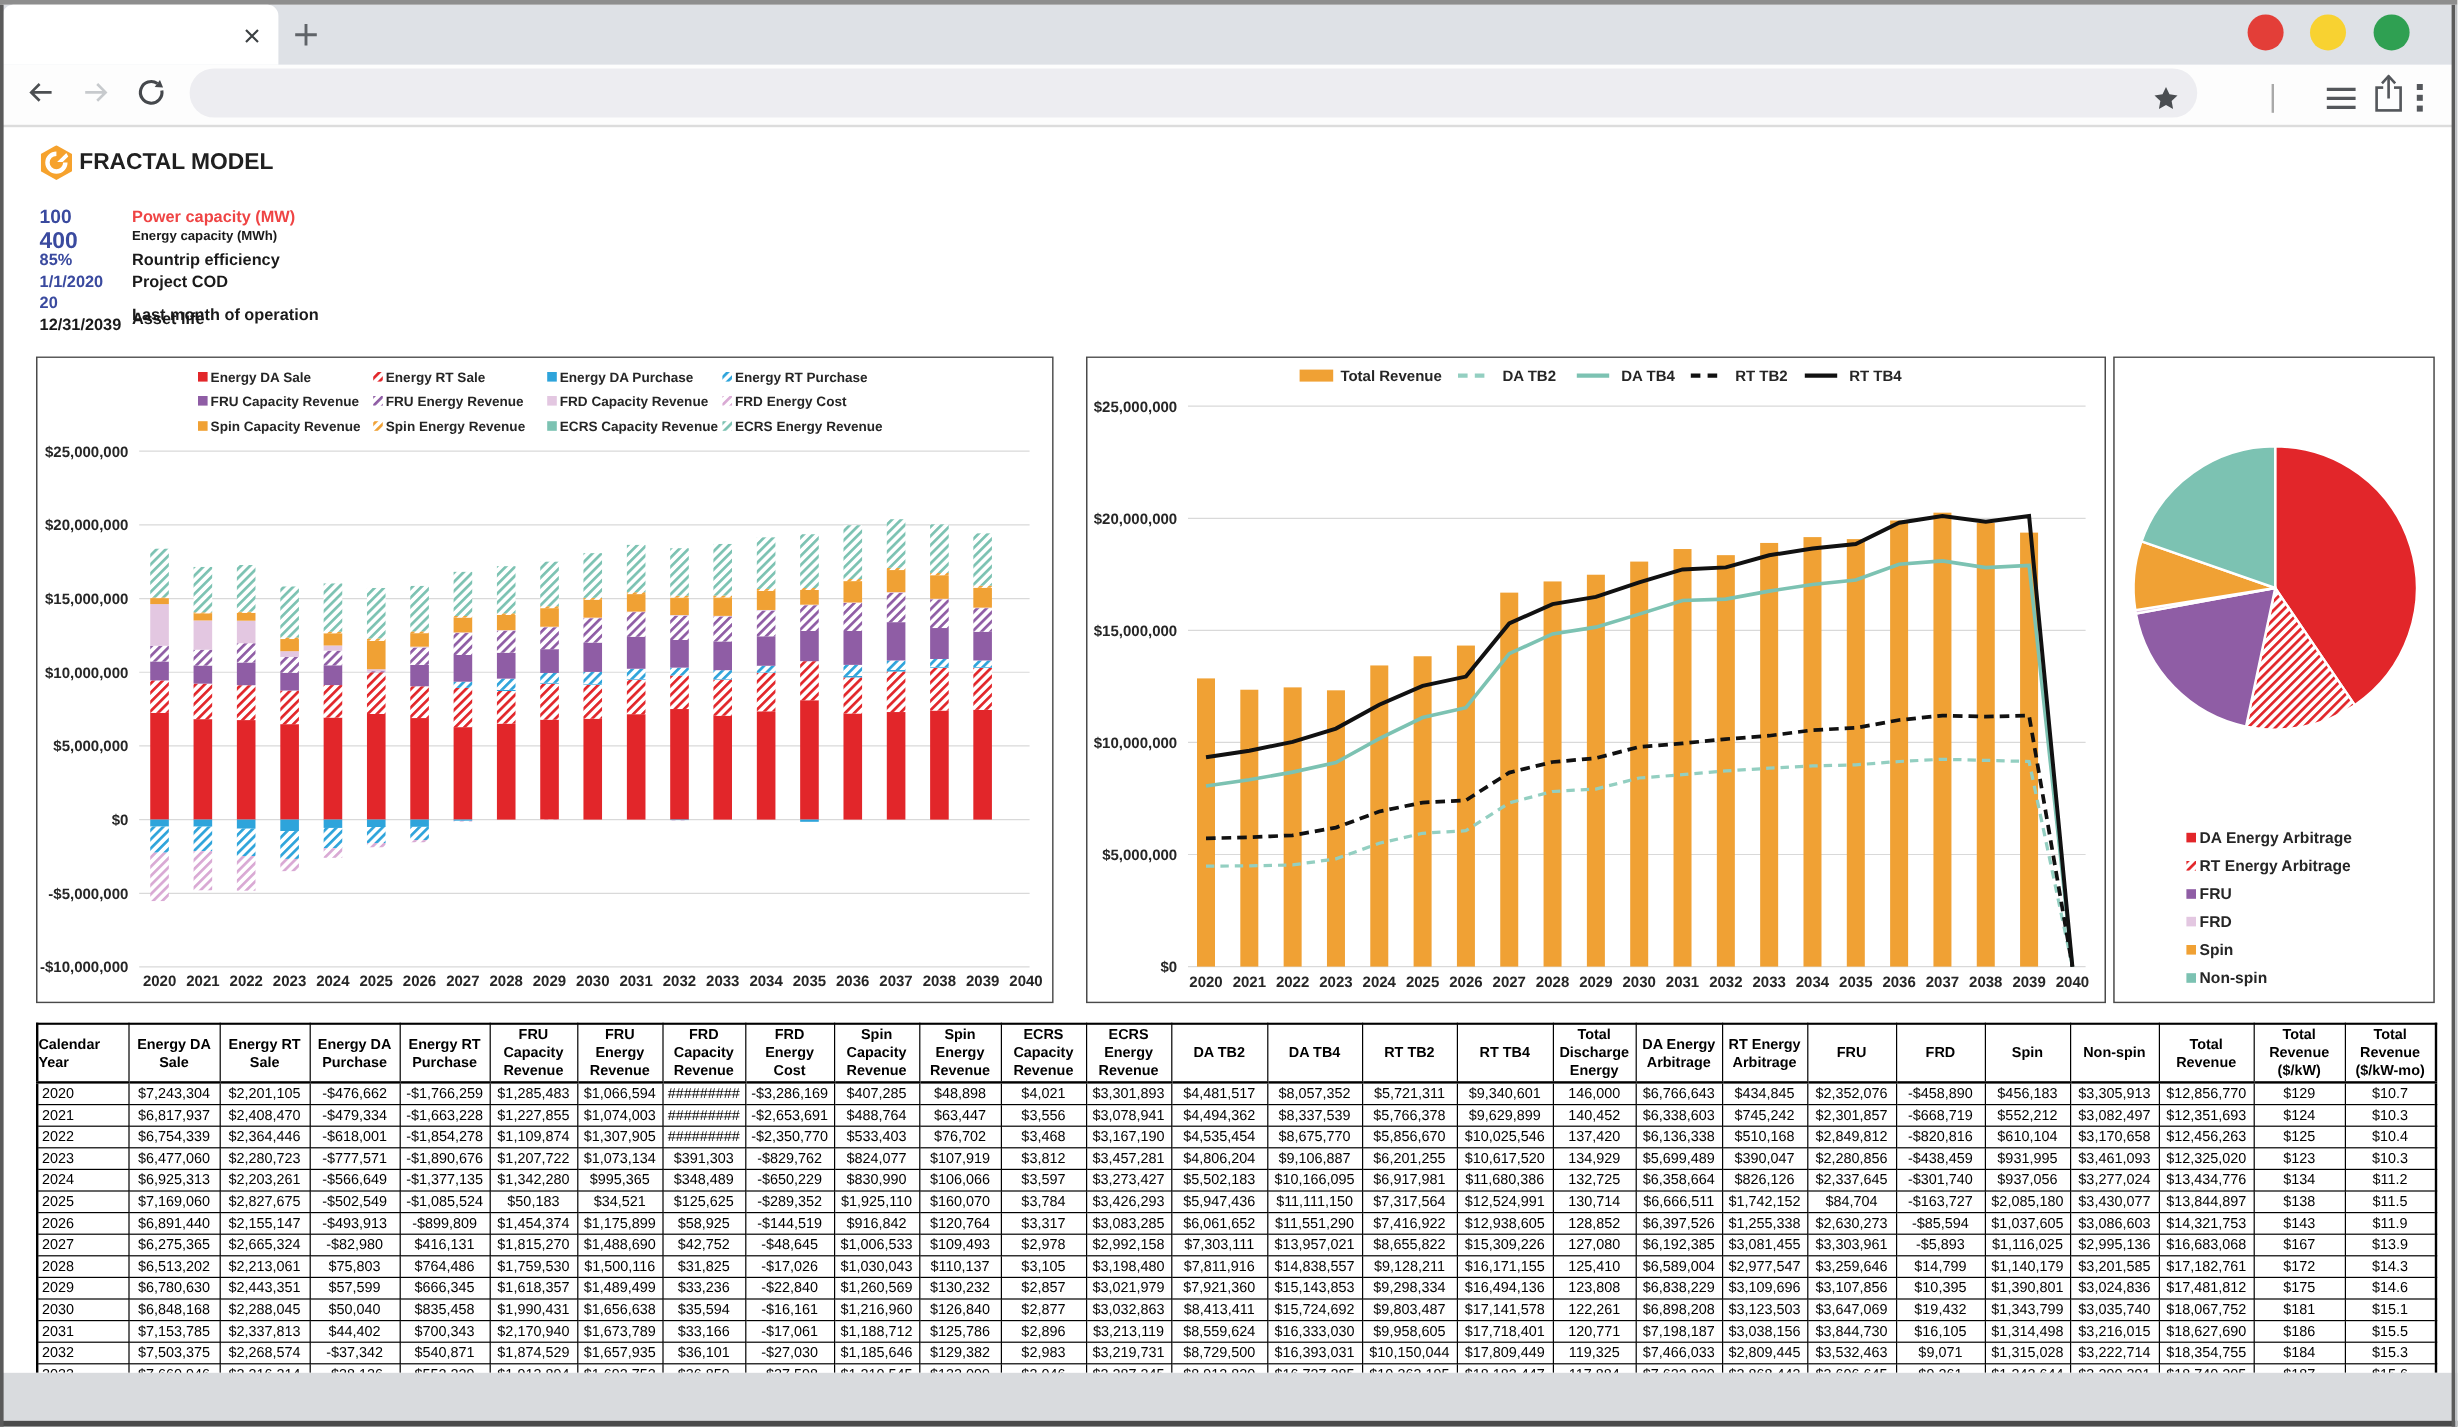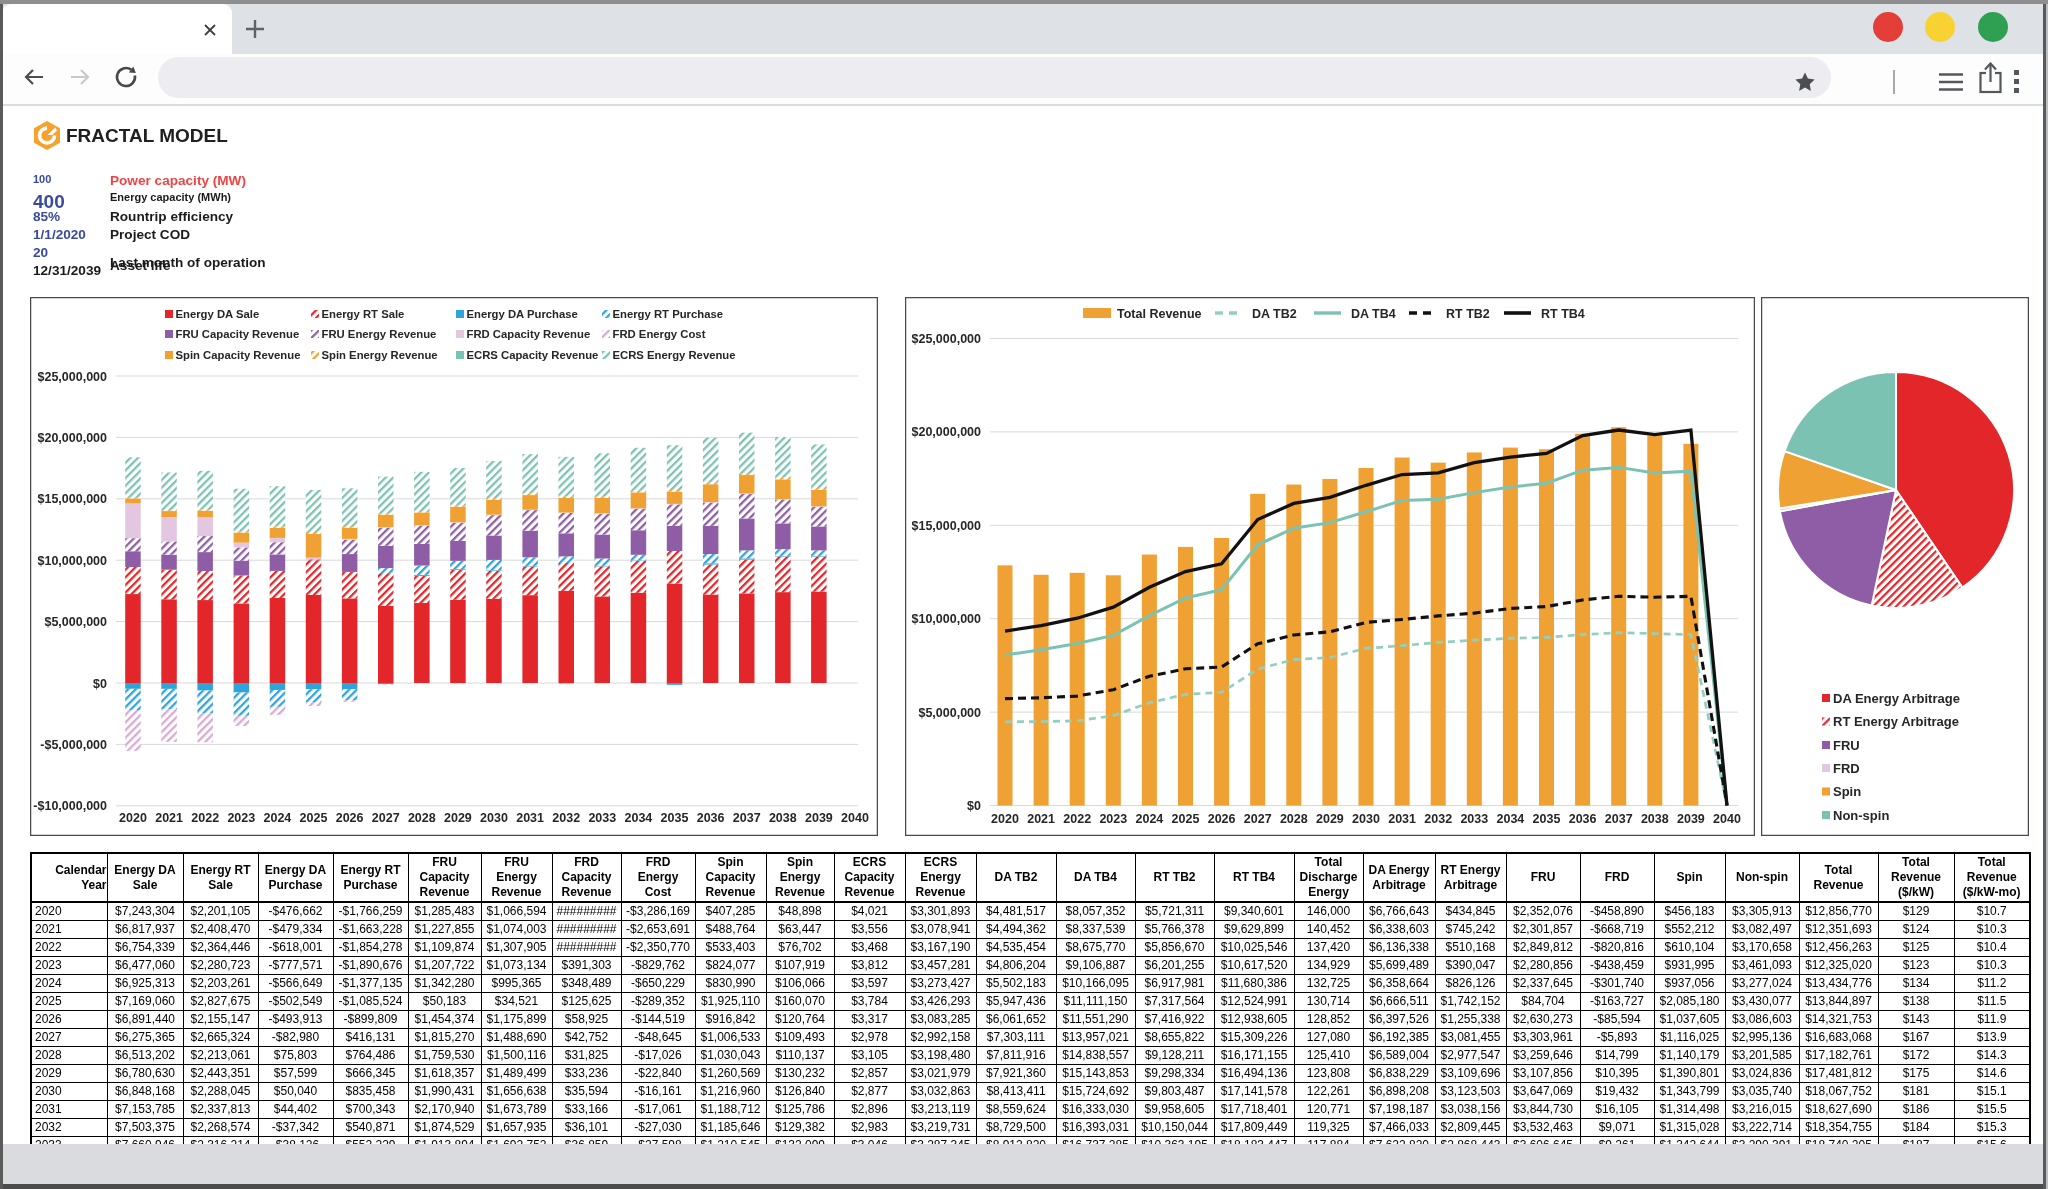--- a/index.html
+++ b/index.html
@@ -52,21 +52,21 @@
     </svg>
 <div class="abs" style="left:2014px;top:70px;width:5px;height:5px;background:#54575b"></div>
 <div class="abs" style="left:2014px;top:79px;width:5px;height:5px;background:#54575b"></div>
 <div class="abs" style="left:2014px;top:88px;width:5px;height:5px;background:#54575b"></div>
 <svg class="abs" style="left:34px;top:121px" width="26" height="29" viewBox="0 0 26 29">
 <path d="M13 0 L26 7.25 V21.75 L13 29 L0 21.75 V7.25 Z" fill="#f6a22d"></path>
 <path d="M13 5.2 A9.3 9.3 0 1 0 22.3 14.5 L18.6 14.5 A5.6 5.6 0 1 1 13 8.9 Z" fill="#fff"></path>
 <path d="M21.3 6.4 L13.6 14.1 L18.2 14.1 L22.9 9.4 Z" fill="#fff"></path>
 </svg>
 <div class="abs" style="left:66px;top:125px;font-size:19px;font-weight:bold;color:#202020;letter-spacing:0px">FRACTAL MODEL</div>
-<div class="abs" style="left:33px;top:173px;font-size:11px;font-weight:bold;color:#3a4a9f">100</div>
+<div class="abs" style="left:33px;top:173px;font-size:16px;font-weight:bold;color:#3a4a9f">100</div>
 <div class="abs" style="left:110px;top:173px;font-size:13.6px;font-weight:bold;color:#ef4444">Power capacity (MW)</div>
 <div class="abs" style="left:33px;top:191px;font-size:19px;font-weight:bold;color:#3a4a9f">400</div>
 <div class="abs" style="left:110px;top:191px;font-size:11px;font-weight:bold;color:#1a1a1a">Energy capacity (MWh)</div>
 <div class="abs" style="left:33px;top:209px;font-size:13.6px;font-weight:bold;color:#3a4a9f">85%</div>
 <div class="abs" style="left:110px;top:209px;font-size:13.6px;font-weight:bold;color:#1a1a1a">Rountrip efficiency</div>
 <div class="abs" style="left:33px;top:227px;font-size:13.6px;font-weight:bold;color:#3a4a9f">1/1/2020</div>
 <div class="abs" style="left:110px;top:227px;font-size:13.6px;font-weight:bold;color:#1a1a1a">Project COD</div>
 <div class="abs" style="left:33px;top:245px;font-size:13.6px;font-weight:bold;color:#3a4a9f">20</div>
 <div class="abs" style="left:110px;top:258px;font-size:13.6px;font-weight:bold;color:#1a1a1a">Asset life</div>
 <div class="abs" style="left:33px;top:263px;font-size:13.6px;font-weight:bold;color:#1a1a1a">12/31/2039</div>
@@ -493,21 +493,21 @@
           <col style="width:74px">
           <col style="width:74px">
           <col style="width:71px">
           <col style="width:74px">
           <col style="width:79px">
           <col style="width:76px">
           <col style="width:76px">
         </colgroup>
 <tbody>
           <tr class="hd">
-            <th style="text-align:right">Calendar<br>Year</th>
+            <th style="text-align:left">Calendar<br>Year</th>
             <th>Energy DA<br>Sale</th>
             <th>Energy RT<br>Sale</th>
             <th>Energy DA<br>Purchase</th>
             <th>Energy RT<br>Purchase</th>
             <th>FRU<br>Capacity<br>Revenue</th>
             <th>FRU<br>Energy<br>Revenue</th>
             <th>FRD<br>Capacity<br>Revenue</th>
             <th>FRD<br>Energy<br>Cost</th>
             <th>Spin<br>Capacity<br>Revenue</th>
             <th>Spin<br>Energy<br>Revenue</th>

